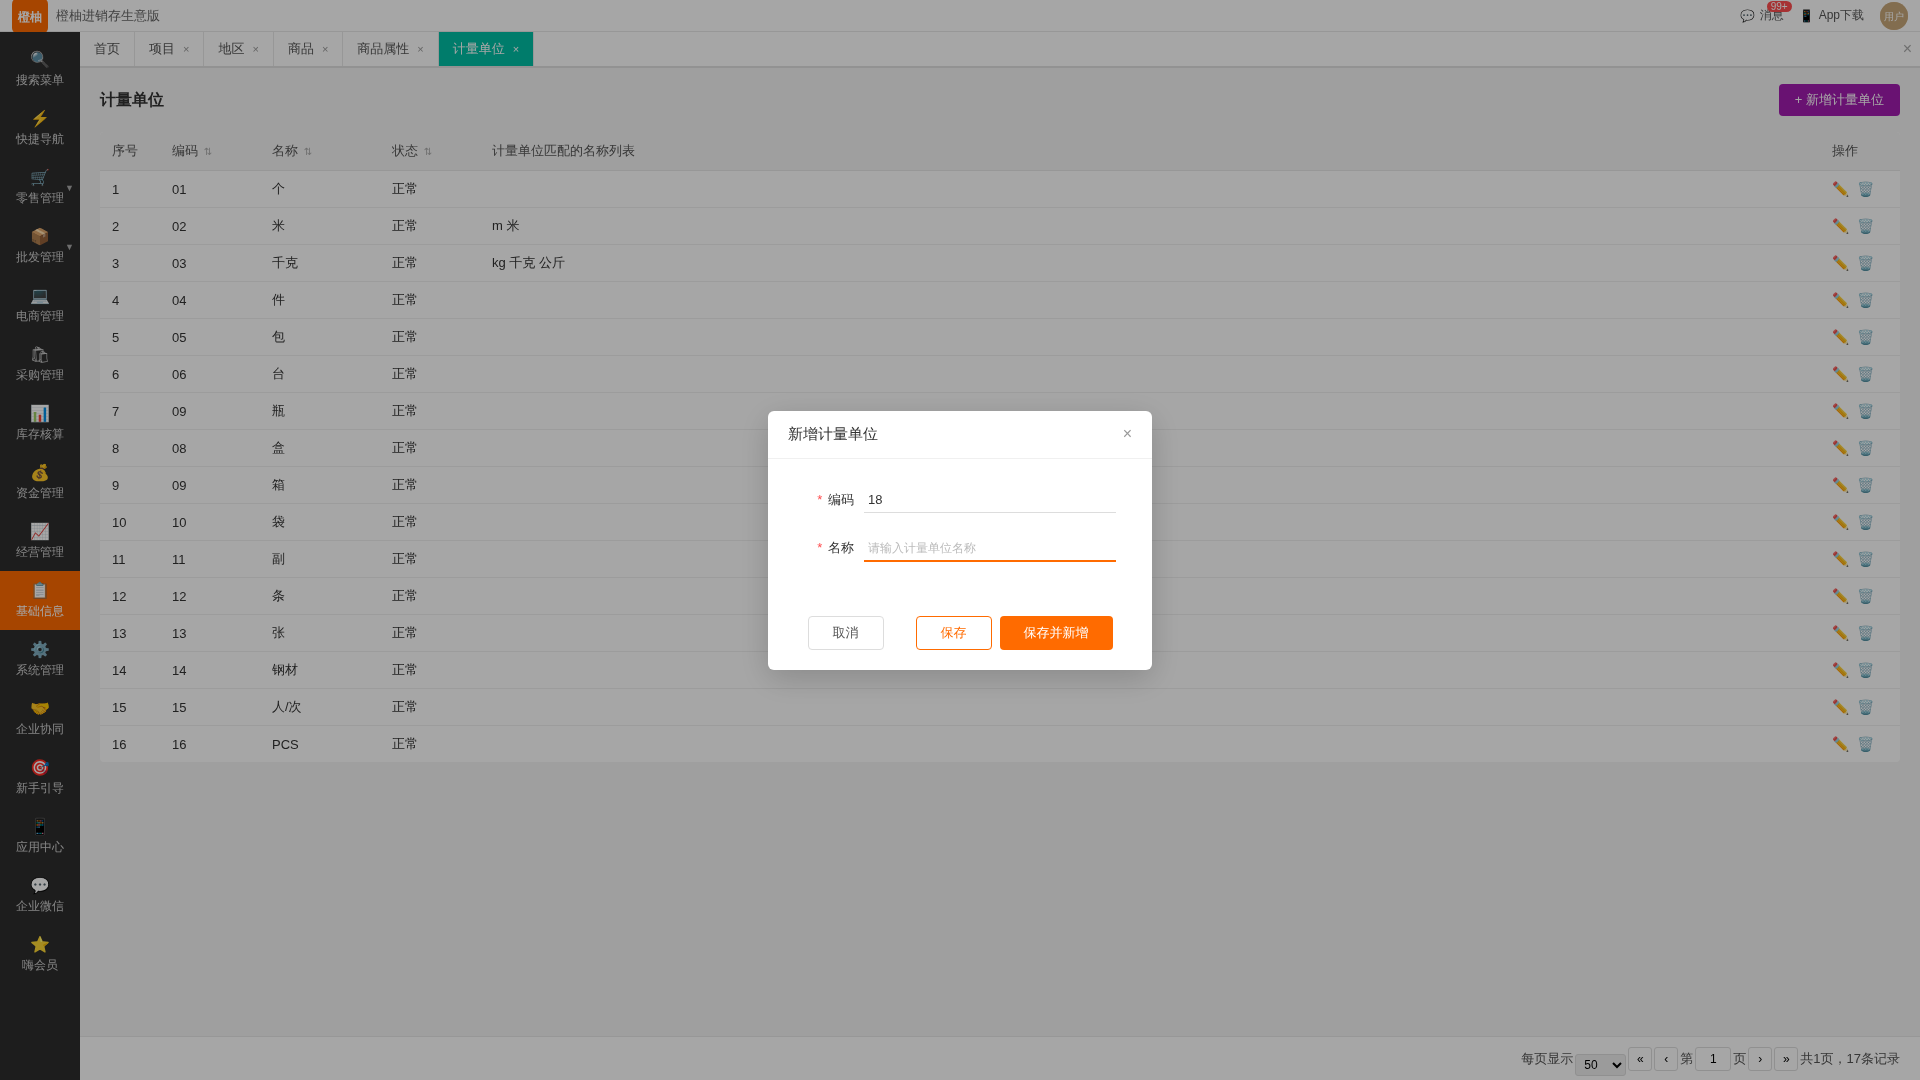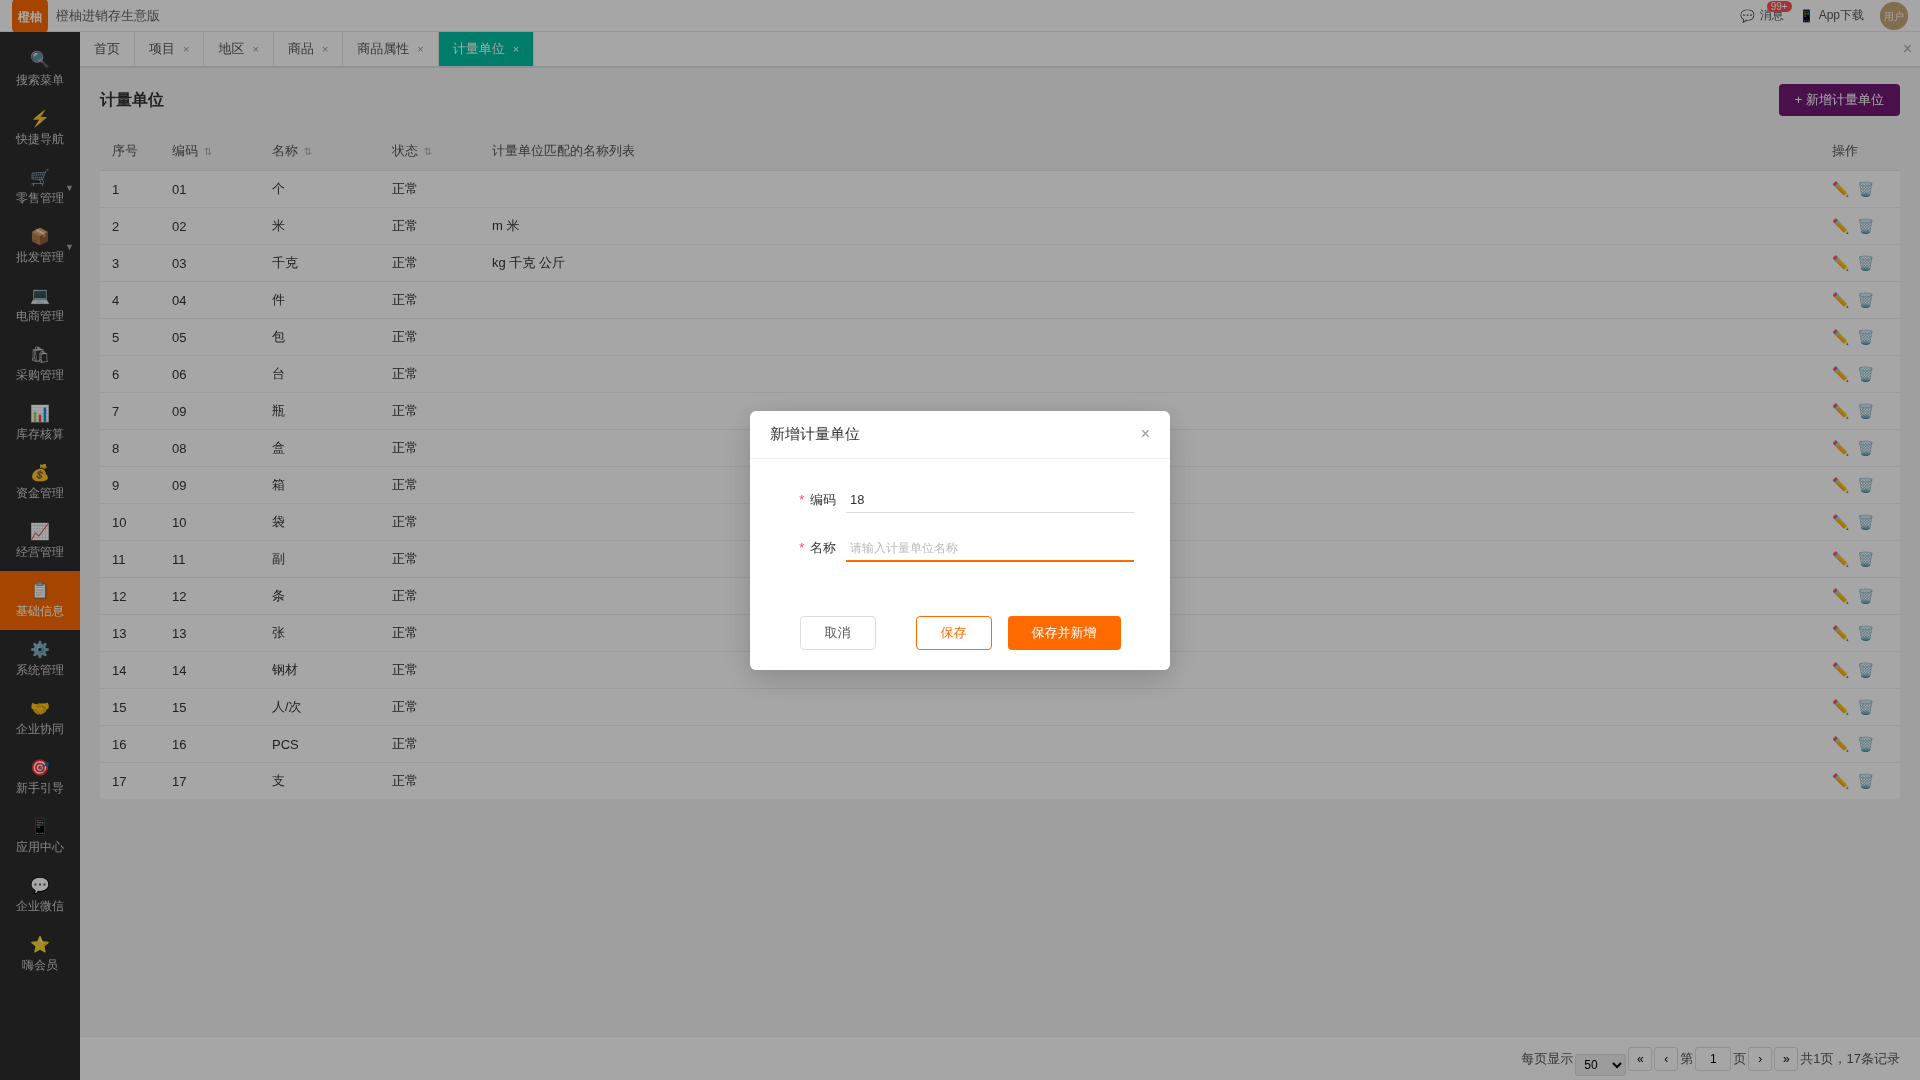--- a/index.html
+++ b/index.html
@@ -167,21 +167,21 @@
       align-items: center;
       justify-content: space-between;
       margin-bottom: 16px;
     }
     .page-title {
       font-size: 16px;
       font-weight: bold;
       color: #333;
     }
     .btn-add {
-      background: #701a75;
+      background: #a21caf;
       color: #fff;
       border: none;
       border-radius: 4px;
       padding: 7px 16px;
       font-size: 13px;
       cursor: pointer;
     }
 
     
     .data-table {
@@ -262,21 +262,21 @@
       top: 0; left: 0; right: 0; bottom: 0;
       background: rgba(0,0,0,0.35);
       z-index: 100;
       display: flex;
       align-items: center;
       justify-content: center;
     }
     .modal {
       background: #fff;
       border-radius: 6px;
-      width: 420px;
+      width: 384px;
       box-shadow: 0 8px 32px rgba(0,0,0,0.18);
       overflow: hidden;
     }
     .modal-header {
       padding: 14px 20px;
       border-bottom: 1px solid #f0f0f0;
       display: flex;
       align-items: center;
       justify-content: space-between;
       font-size: 15px;
@@ -318,21 +318,21 @@
       color: #333;
     }
     .form-input.active-field {
       border-bottom: 2px solid #ff6b00;
     }
     .form-input::placeholder { color: #bbb; font-size: 12px; }
     .modal-footer {
       padding: 12px 20px 20px;
       display: flex;
       justify-content: center;
-      gap: 16px;
+      gap: 8px;
     }
     .btn-cancel {
       border: 1px solid #ddd;
       background: #fff;
       color: #555;
       border-radius: 4px;
       padding: 7px 24px;
       font-size: 13px;
       cursor: pointer;
     }
@@ -731,33 +731,20 @@
       <td>PCS</td>
       <td><span class="status-normal">正常</span></td>
       <td></td>
       <td>
         <div class="action-icons">
           <span class="action-icon" title="编辑">✏️</span>
           <span class="action-icon" title="删除">🗑️</span>
         </div>
       </td>
     </tr>
-            <tr>
-      <td>17</td>
-      <td>17</td>
-      <td>支</td>
-      <td><span class="status-normal">正常</span></td>
-      <td></td>
-      <td>
-        <div class="action-icons">
-          <span class="action-icon" title="编辑">✏️</span>
-          <span class="action-icon" title="删除">🗑️</span>
-        </div>
-      </td>
-    </tr>
           </tbody>
       </table>
     </div>
 
     <div class="pagination-bar">
       <span>每页显示</span>
       <select class="pagination-select">
         <option>50</option>
         <option>10</option>
         <option>20</option>

